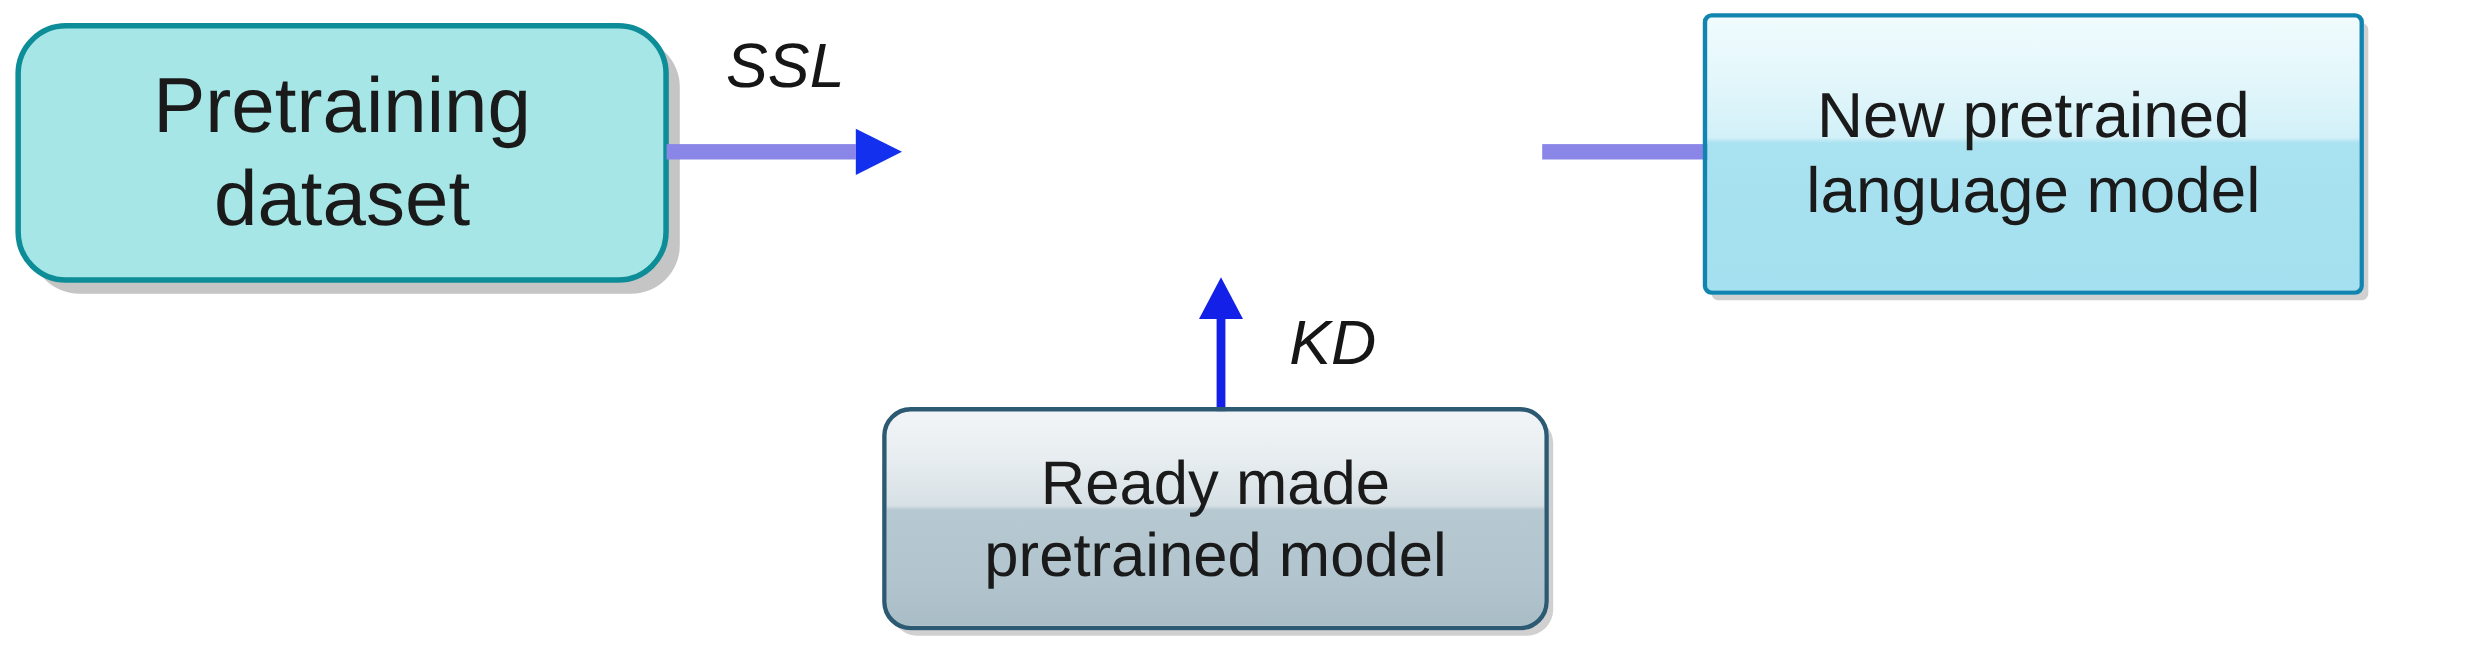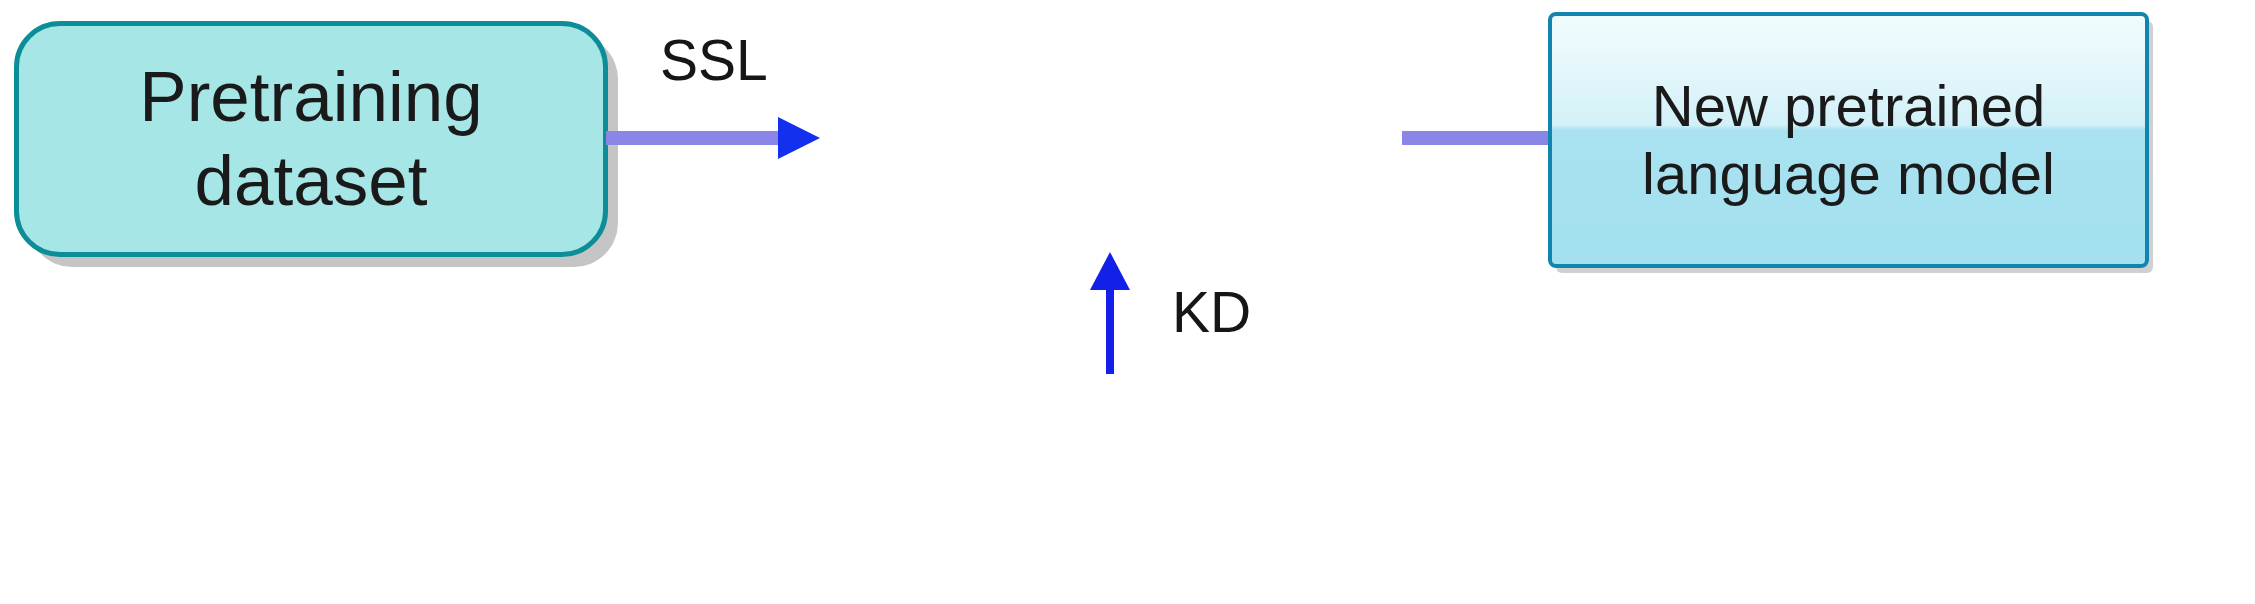--- a/index.html
+++ b/index.html
@@ -178,20 +178,21 @@
     border-bottom: 38px solid #1220e8;
   }
 
   
   .edge-label {
     position: absolute;
     color: #161616;
     font-size: 57px;
     line-height: 1;
     white-space: nowrap;
+    font-style: italic;
   }
   #label-ssl { left: 660px; top: 32px; }
   #label-kd  { left: 1172px; top: 284px; text-align: right; }
 </style>
 </head>
 <body>
 
 <div id="canvas">
 
   <div class="box-pretraining-dataset">
@@ -214,14 +215,18 @@
     <div class="node-label">New pretrained
 language model</div>
   </div>
 
   <div id="arrow-kd">
     <div class="v-head"></div>
     <div class="v-shaft"></div>
   </div>
   <div class="edge-label" id="label-kd">KD</div>
 
+  <div class="box-ready-model">
+    <div class="node-label">Ready made
+pretrained model</div>
+  </div>
 
 </div>
 
 </body></html>

